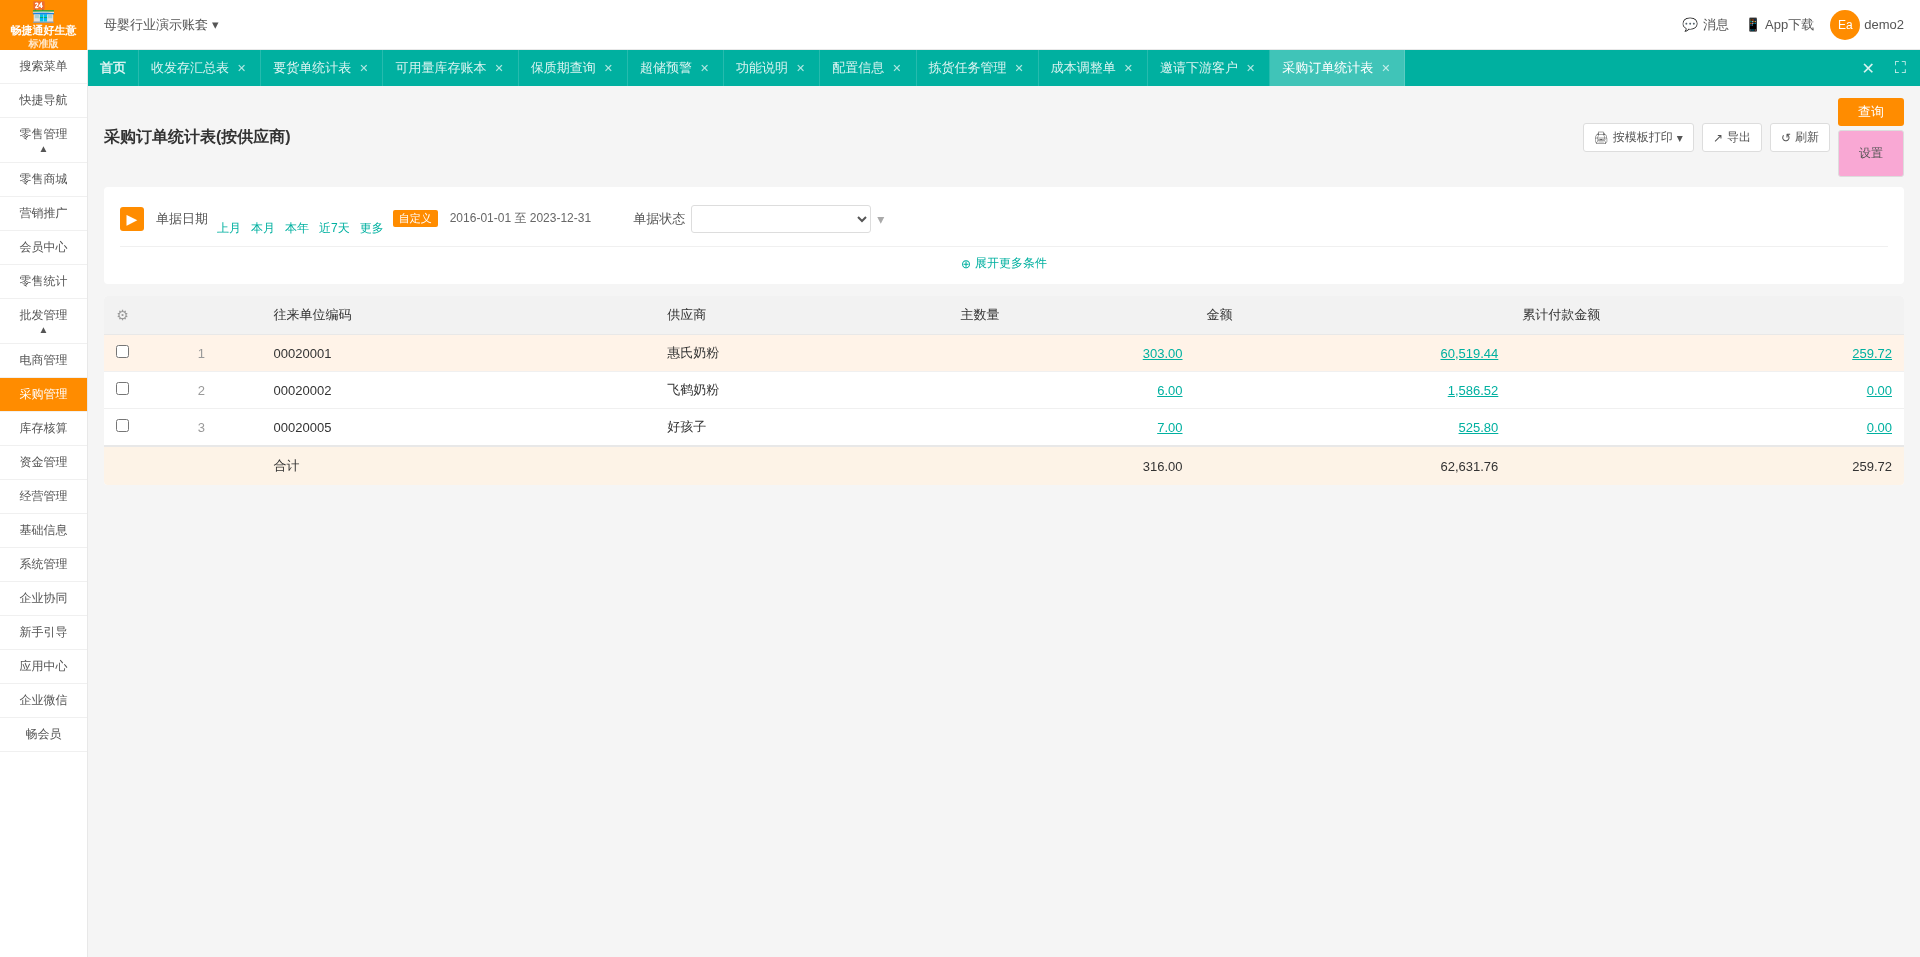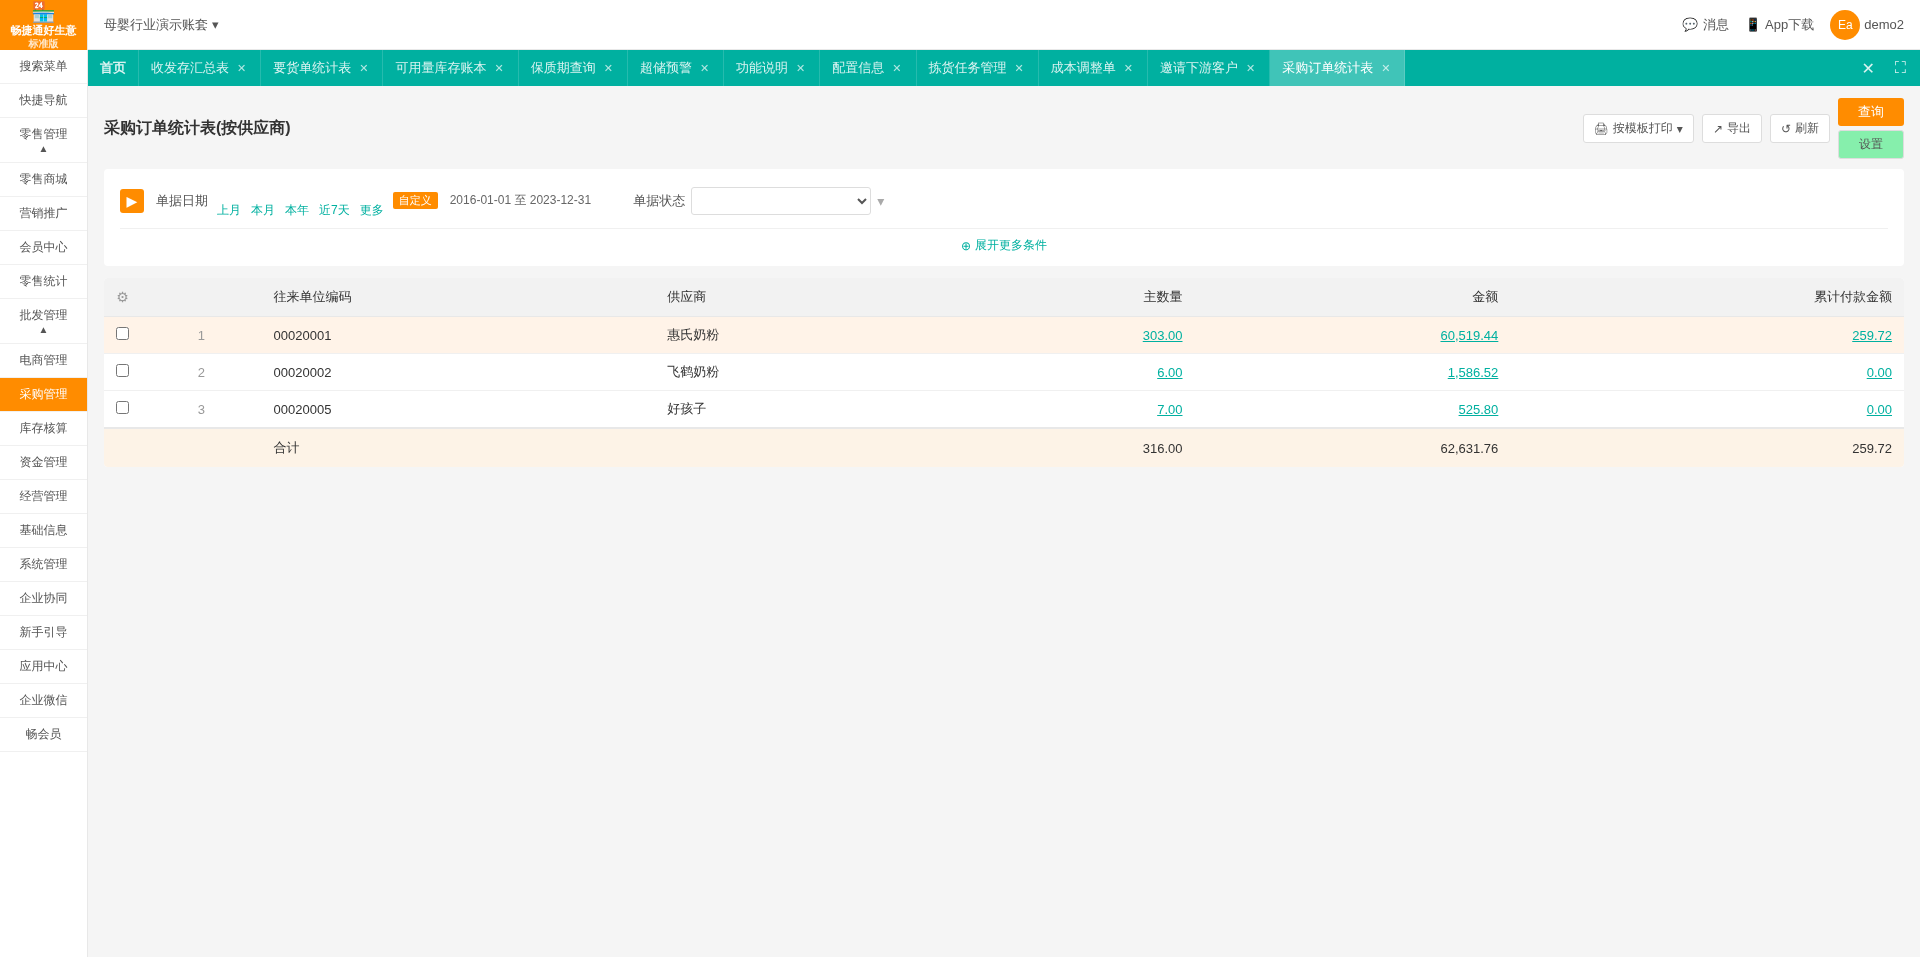--- a/index.html
+++ b/index.html
@@ -215,22 +215,22 @@
     .btn-query {
       padding: 5px 20px;
       background: #ff8c00;
       color: white;
       border: none;
       border-radius: 3px;
       cursor: pointer;
       font-size: 13px;
     }
     .btn-settings {
-      padding: 5px 12px;
-      background: #86efac;
+      padding: 14px 12px;
+      background: #f9a8d4;
       color: #555;
       border: 1px solid #ddd;
       border-radius: 3px;
       cursor: pointer;
       font-size: 12px;
     }
 
     
     .filter-area {
       background: white;
@@ -358,21 +358,21 @@
     }
     thead th {
       padding: 10px 12px;
       text-align: left;
       font-weight: normal;
       color: #333;
       font-size: 13px;
       border-bottom: 1px solid #e8e8e8;
       white-space: nowrap;
     }
-    thead th.center { text-align: right; }
+    thead th.center { text-align: left; }
     tbody tr:nth-child(odd) { background: #fff; }
     tbody tr:nth-child(even) { background: #fff; }
     tbody tr.highlighted { background: #fff3e8; }
     tbody td {
       padding: 9px 12px;
       border-bottom: 1px solid #f0f0f0;
       color: #333;
       font-size: 13px;
     }
     tbody td.number { text-align: right; }

